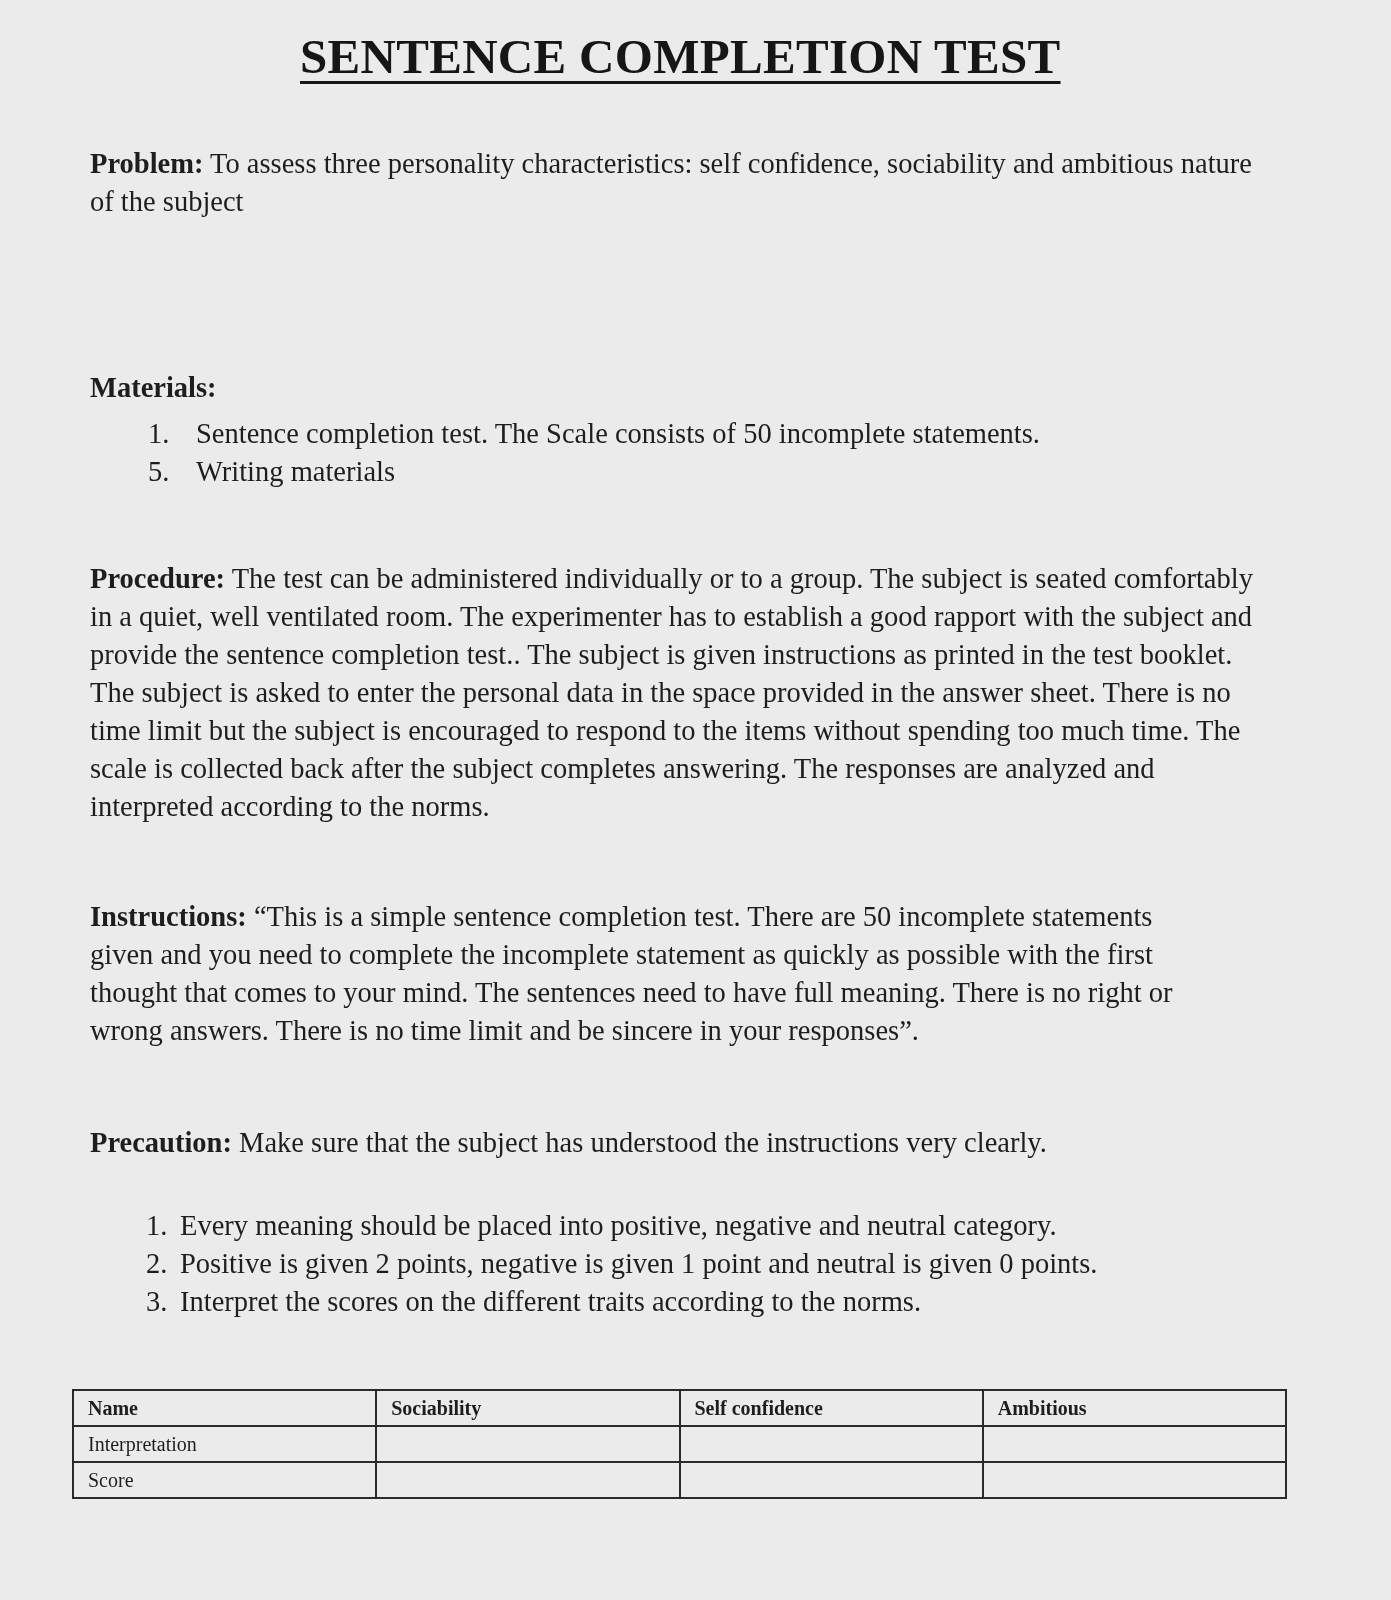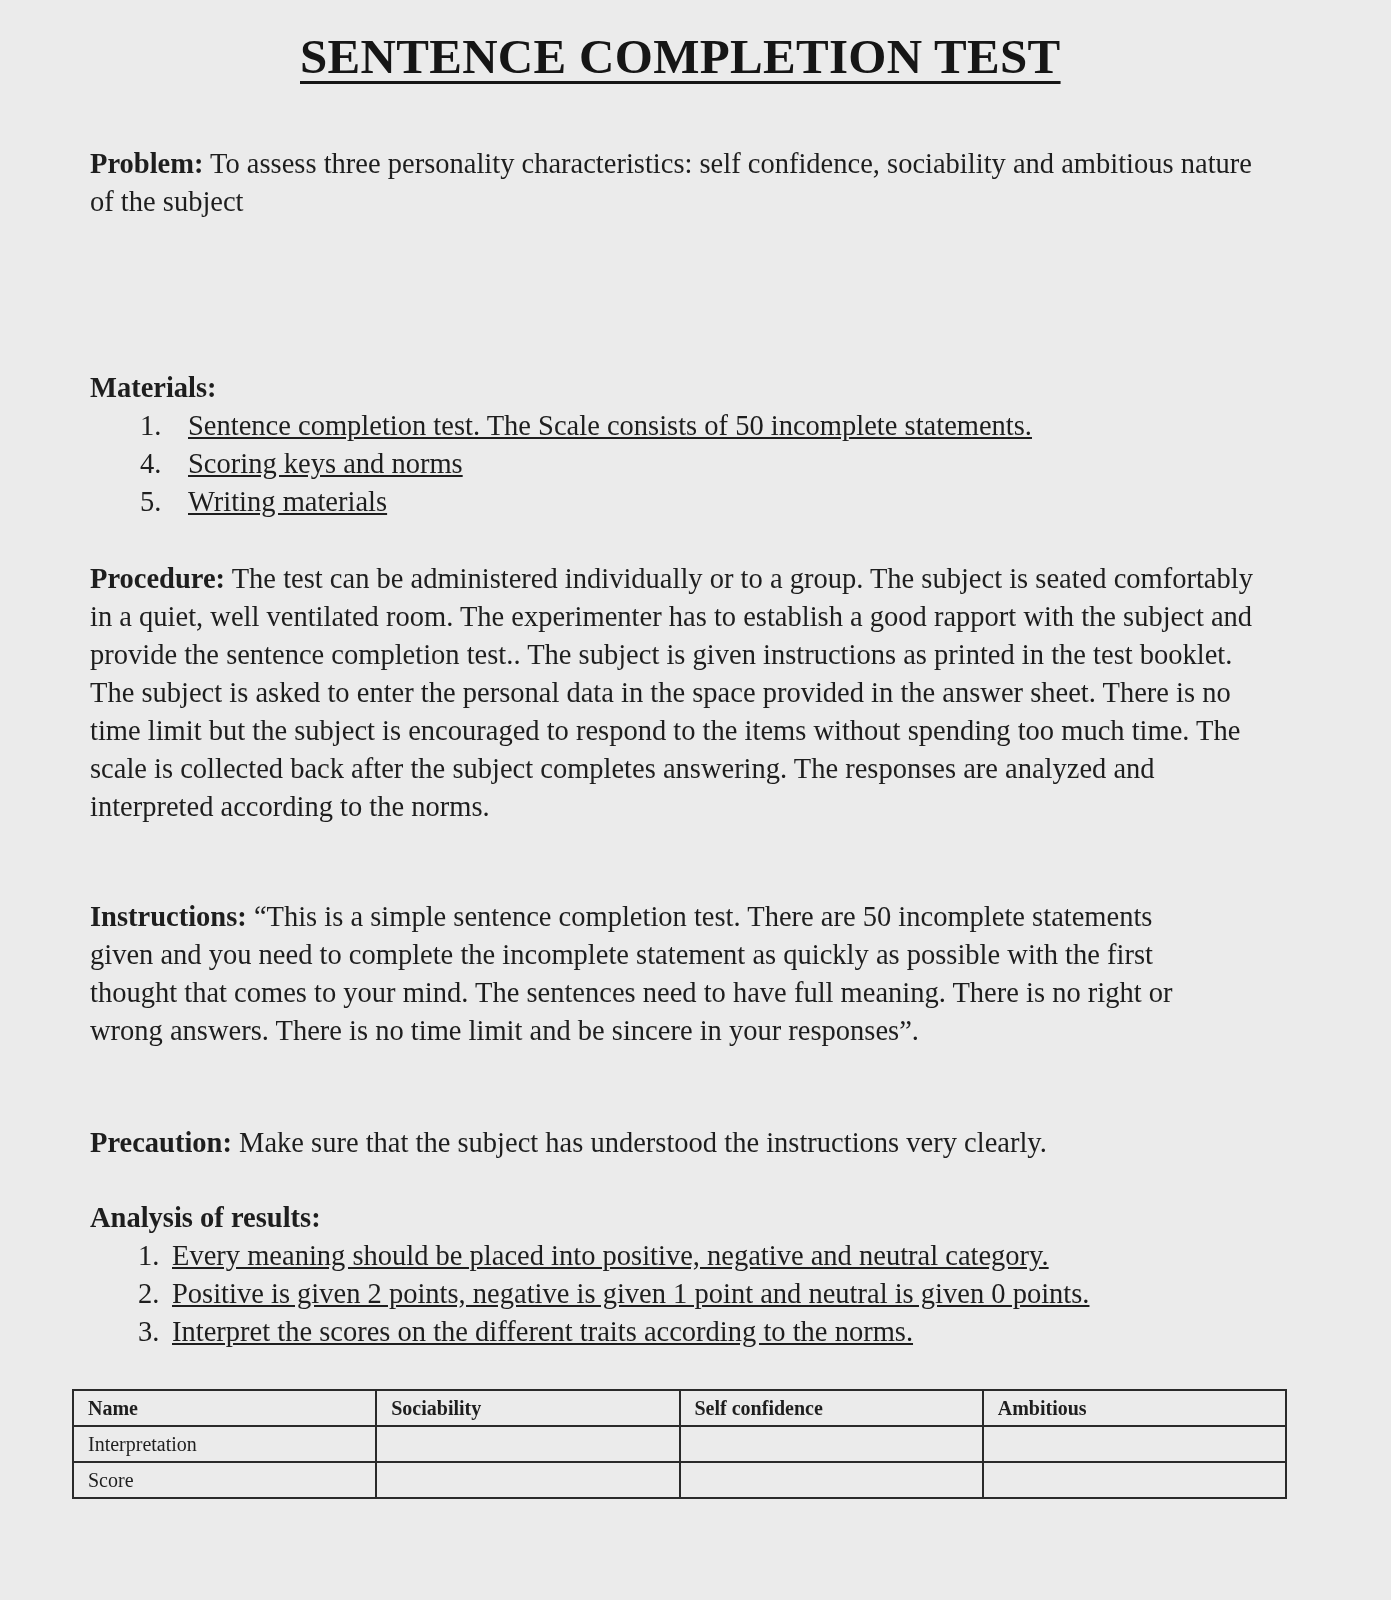--- a/index.html
+++ b/index.html
@@ -11,21 +11,21 @@
   }
   .page { position: relative; width: 1391px; height: 1436px; }
   .title {
     position: absolute; left: 300px; top: 28px;
     font-size: 49px; font-weight: bold; letter-spacing: 0.3px;
     text-decoration: underline; text-decoration-thickness: 3px; text-underline-offset: 8px;
     color: #161616; white-space: nowrap;
   }
   .section { position: absolute; left: 90px; width: 1180px; font-size: 28.5px; line-height: 38px; }
   .label { font-weight: bold; }
-  .list { margin: 0; padding: 0; list-style: none; text-decoration: underline; }
+  .list { margin: 8px; padding: 0; list-style: none; }
   .list li { line-height: 38px; }
   .num { display: inline-block; width: 48px; text-align: left; }
   table.scores {
     position: absolute; left: 72px; top: 1389px; width: 1215px;
     border-collapse: collapse; font-size: 20px;
   }
   table.scores td {
     border: 2px solid #2a2a2a; height: 34px; padding: 0 14px; vertical-align: middle;
     width: 25%;
   }
@@ -40,42 +40,40 @@
   <div class="section" style="top:145px;">
     <span class="label">Problem:</span>
     <span>To assess three personality characteristics: self confidence, sociability and ambitious nature of the subject</span>
   </div>
 
 
   <div class="section" style="top:369px;">
     <div class="label">Materials:</div>
     <ul class="list" style="padding-left:50px;">
       <li><span class="num">1.</span><span>Sentence completion test. The Scale consists of 50 incomplete statements.</span></li>
-      <li><span class="num">4.</span><span>Scoring keys and norms</span></li>
       <li><span class="num">5.</span><span>Writing materials</span></li>
     </ul>
   </div>
 
   <div class="section" style="top:560px; width:1180px;">
     <span class="label">Procedure:</span>
     <span>The test can be administered individually or to a group. The subject is seated comfortably in a quiet, well ventilated room. The experimenter has to establish a good rapport with the subject and provide the sentence completion test.. The subject is given instructions as printed in the test booklet. The subject is asked to enter the personal data in the space provided in the answer sheet. There is no time limit but the subject is encouraged to respond to the items without spending too much time. The scale is collected back after the subject completes answering. The responses are  analyzed and interpreted according to the norms.</span>
   </div>
 
   <div class="section" style="top:898px; width:1120px;">
     <span class="label">Instructions:</span>
     <span>“This is a simple sentence completion test.  There are 50 incomplete statements given and you need to complete the incomplete statement as quickly as possible with the first thought that comes to your mind. The sentences need to have full meaning. There is no right or wrong answers. There is no time limit and be sincere in your responses”.</span>
   </div>
 
   <div class="section" style="top:1124px;">
     <span class="label">Precaution:</span>
     <span>Make sure that the subject has understood the instructions very clearly.</span>
   </div>
 
   <div class="section" style="top:1199px;">
-    <div class="label">Analysis of results:</div>
     <ul class="list" style="padding-left:48px;">
       <li><span class="num" style="width:34px">1.</span><span>Every meaning should be placed into positive, negative and neutral category.</span></li>
       <li><span class="num" style="width:34px">2.</span><span>Positive is given 2 points, negative is given 1 point and neutral is given 0 points.</span></li>
       <li><span class="num" style="width:34px">3.</span><span>Interpret the scores on the different traits according to the norms.</span></li>
     </ul>
   </div>
 
   <table class="scores">
     <tbody>
         <tr class="head">

